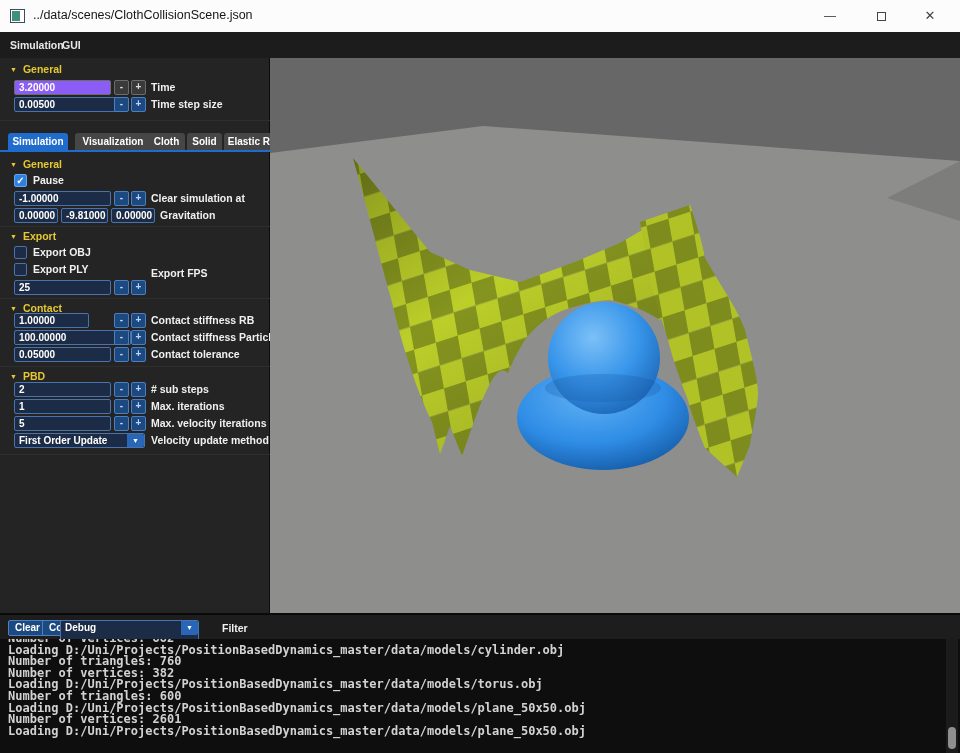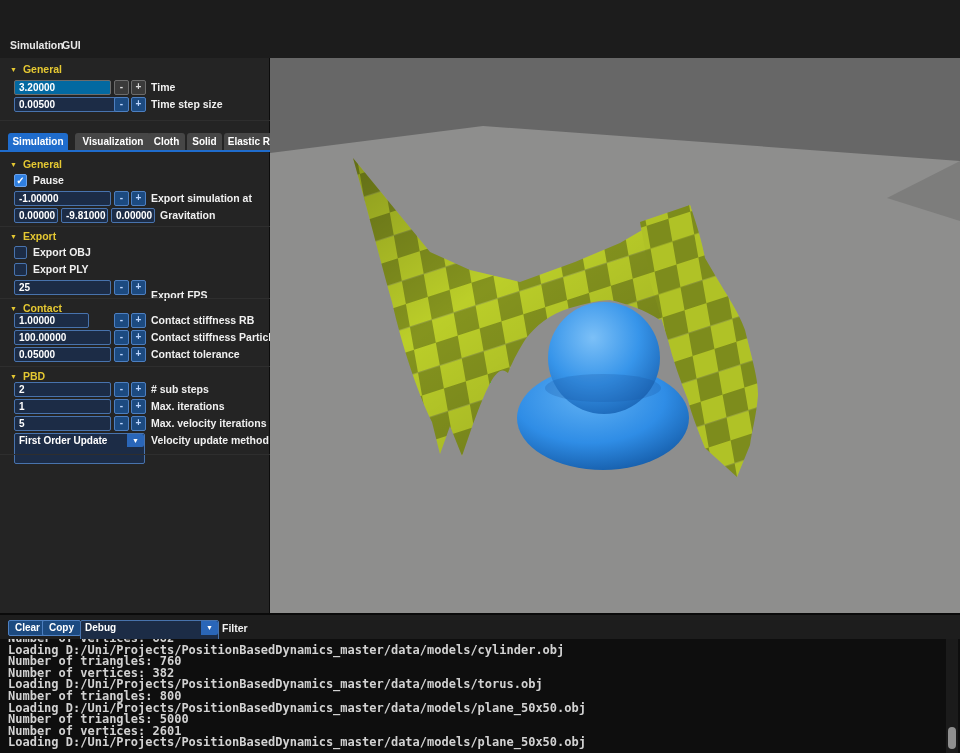--- a/index.html
+++ b/index.html
@@ -21,33 +21,33 @@
   
   #menubar { position:absolute; left:0; top:32px; width:960px; height:26px; background:var(--menubar-bg,#1c1c1c); }
   .menu-item { position:absolute; top:0; height:26px; line-height:26px; color:#e8e8e8; font-size:10.5px; font-weight:700; padding:0 6px; }
 
   
   #panel { position:absolute; left:0; top:58px; width:270px; height:555px; background:var(--panel-bg,#242424); border-right:1px solid #0c0c0c; }
   .sec { position:absolute; left:10px; font-size:10.5px; font-weight:700; color:var(--header-yellow,#e5c832); white-space:nowrap; }
   .sec .tri { display:inline-block; font-size:7px; margin-right:6px; vertical-align:1px; }
   .field { position:absolute; height:15px; background:var(--field-bg,#1c2c46); border:1px solid var(--field-border,#4873ad);
            border-radius:2px; color:#fff; font-size:10px; font-weight:700; line-height:13px; padding:0 4px; white-space:nowrap; overflow:hidden; }
-  .field.gray { background:#0369a1; border-color:#6c6c6c; }
+  .field.gray { background:#8b5cf6; border-color:#6c6c6c; }
   .btn-step { position:absolute; width:15px; height:15px; background:var(--button-bg,#1c4a80); border:1px solid #4d7fc0;
               border-radius:2px; color:#bcd6ff; font-size:10px; font-weight:700; text-align:center; line-height:12px; }
   .row-label { position:absolute; color:#f0f0f0; font-size:10.5px; font-weight:700; line-height:15px; white-space:nowrap; }
   .checkbox { position:absolute; width:13px; height:13px; background:var(--field-bg,#1c2c46); border:1px solid var(--field-border,#4873ad);
               border-radius:2px; }
   .checkbox.checked { background:#2f7fe0; border-color:#6aa2ec; color:#fff; font-size:10px; font-weight:700; text-align:center; line-height:12px; }
   .divider { position:absolute; left:0; width:270px; height:1px; background:#181818; border-bottom:1px solid #2e2e2e; }
   .tab { position:absolute; top:75px; height:17px; background:#464646; color:#fff; font-size:10px; font-weight:700;
          text-align:center; line-height:17px; border-radius:3px 3px 0 0; white-space:nowrap; }
   .tab.active { background:var(--accent-blue,#1f6ccc); }
   #tab-underline { position:absolute; left:0; top:92px; width:270px; height:2px; background:var(--accent-blue,#1f6ccc); }
-  .select { position:absolute; height:31px; background:var(--field-bg,#1c2c46); border:1px solid var(--field-border,#4873ad);
+  .select { position:absolute; height:15px; background:var(--field-bg,#1c2c46); border:1px solid var(--field-border,#4873ad);
             border-radius:2px; color:#fff; font-size:10px; font-weight:700; line-height:13px; padding:0 4px; }
   .select .arrow { position:absolute; right:0; top:0; width:17px; height:13px; background:#2a66b8; border-radius:0 2px 2px 0;
                    color:#fff; font-size:7px; text-align:center; line-height:13px; }
 
   
   #viewport { position:absolute; left:270px; top:58px; width:690px; height:555px; background:var(--viewport-bg,#676767); }
 
   
   #console-header { position:absolute; left:0; top:613px; width:960px; height:26px; background:#1d1d1d; border-top:2px solid #0a0a0a; }
   .con-btn { position:absolute; top:5px; height:16px; background:var(--button-bg,#1c4a80); border:1px solid #4d7fc0; border-radius:2px;
@@ -56,20 +56,29 @@
   #log-inner { position:absolute; left:8px; top:-6px; width:930px; }
   .log-line { font-family:"DejaVu Sans Mono", monospace; font-size:12px; line-height:11.6px; color:#d2d2d2; white-space:nowrap;font-weight:bold; }
   #log-scrollbar { position:absolute; left:946px; top:639px; width:12px; height:114px; background:#1b1b1b; }
   #log-thumb { position:absolute; left:2px; top:88px; width:8px; height:22px; background:#8f8f8f; border-radius:4px; }
 </style>
 </head>
 <body>
 
 <div id="app">
 
+  <div id="titlebar">
+    <div id="app-icon">
+        <span class="ic-inner"></span>
+      </div>
+    <div id="win-title">../data/scenes/ClothCollisionScene.json</div>
+    <div class="win-btn" id="btn-min"><span>—</span></div>
+    <div class="win-btn" id="btn-max"><span id="max-glyph"></span></div>
+    <div class="win-btn" id="btn-close"><span>✕</span></div>
+  </div>
 
   <div id="menubar">
     <div class="menu-item" style="left:4px">Simulation</div>
     <div class="menu-item" style="left:56px">GUI</div>
   </div>
 
   <div id="panel">
 
     <div class="sec" style="top:5px">
       <span class="tri">▼</span><span>General</span>
@@ -95,53 +104,53 @@
 
     <div class="sec" style="top:100px">
       <span class="tri">▼</span><span>General</span>
     </div>
     <div class="checkbox checked" style="left:14px;top:116px"><span>✓</span></div>
     <div class="row-label" style="left:33px;top:115px">Pause</div>
 
     <div class="field" style="left:14px;top:133px;width:97px">-1.00000</div>
     <div class="btn-step" style="left:114px;top:133px">-</div>
     <div class="btn-step" style="left:131px;top:133px">+</div>
-    <div class="row-label" style="left:151px;top:133px">Export simulation at</div>
+    <div class="row-label" style="left:151px;top:133px">Clear simulation at</div>
 
     <div class="field" style="left:14px;top:150px;width:44px">0.00000</div>
     <div class="field" style="left:61px;top:150px;width:47px">-9.81000</div>
     <div class="field" style="left:111px;top:150px;width:44px">0.00000</div>
     <div class="row-label" style="left:160px;top:150px">Gravitation</div>
 
     <div class="divider" style="top:168px"></div>
 
     <div class="sec" style="top:172px">
       <span class="tri">▼</span><span>Export</span>
     </div>
     <div class="checkbox" style="left:14px;top:188px"></div>
     <div class="row-label" style="left:33px;top:187px">Export OBJ</div>
     <div class="checkbox" style="left:14px;top:205px"></div>
     <div class="row-label" style="left:33px;top:204px">Export PLY</div>
 
     <div class="field" style="left:14px;top:222px;width:97px">25</div>
     <div class="btn-step" style="left:114px;top:222px">-</div>
     <div class="btn-step" style="left:131px;top:222px">+</div>
-    <div class="row-label" style="left:151px;top:230px">Export FPS</div>
+    <div class="row-label" style="left:151px;top:208px">Export FPS</div>
 
     <div class="divider" style="top:240px"></div>
 
     <div class="sec" style="top:244px">
       <span class="tri">▼</span><span>Contact</span>
     </div>
     <div class="field" style="left:14px;top:255px;width:75px">1.00000</div>
     <div class="btn-step" style="left:114px;top:255px">-</div>
     <div class="btn-step" style="left:131px;top:255px">+</div>
     <div class="row-label" style="left:151px;top:255px">Contact stiffness RB</div>
 
-    <div class="field" style="left:14px;top:272px;width:97px">100.00000</div>
+    <div class="field" style="left:14px;top:272px;width:117px">100.00000</div>
     <div class="btn-step" style="left:114px;top:272px">-</div>
     <div class="btn-step" style="left:131px;top:272px">+</div>
     <div class="row-label" style="left:151px;top:272px">Contact stiffness Particle-RB</div>
 
     <div class="field" style="left:14px;top:289px;width:97px">0.05000</div>
     <div class="btn-step" style="left:114px;top:289px">-</div>
     <div class="btn-step" style="left:131px;top:289px">+</div>
     <div class="row-label" style="left:151px;top:289px">Contact tolerance</div>
 
     <div class="divider" style="top:308px"></div>
@@ -251,37 +260,36 @@
         L467,419 L435,390
         C428,372 422,358 418,342
         C410,322 403,302 398,282
         C392,262 385,240 380,222 Z" fill="#000" opacity="0.10"></path>
     </svg>
   </div>
 
   <div id="console-header">
     <div class="con-btn" style="left:8px">Clear</div>
     <div class="con-btn" style="left:42px">Copy</div>
-    <div class="select" style="left:80px;top:5px;width:139px;height:28px;line-height:14px">
+    <div class="select" style="left:60px;top:5px;width:139px;height:28px;line-height:14px">
       <span>Debug</span>
       <span class="arrow" style="height:14px;line-height:14px">▼</span>
     </div>
     <div class="row-label" style="left:222px;top:5px;line-height:16px">Filter</div>
   </div>
 
   <div id="log">
     <div id="log-inner">
       <div class="log-line">Number of vertices: 882</div>
       <div class="log-line">Loading D:/Uni/Projects/PositionBasedDynamics_master/data/models/cylinder.obj</div>
       <div class="log-line">Number of triangles: 760</div>
       <div class="log-line">Number of vertices: 382</div>
       <div class="log-line">Loading D:/Uni/Projects/PositionBasedDynamics_master/data/models/torus.obj</div>
-      <div class="log-line">Number of triangles: 800</div>
+      <div class="log-line">Number of triangles: 600</div>
       <div class="log-line">Loading D:/Uni/Projects/PositionBasedDynamics_master/data/models/plane_50x50.obj</div>
-      <div class="log-line">Number of triangles: 5000</div>
       <div class="log-line">Number of vertices: 2601</div>
       <div class="log-line">Loading D:/Uni/Projects/PositionBasedDynamics_master/data/models/plane_50x50.obj</div>
     </div>
   </div>
   <div id="log-scrollbar">
     <div id="log-thumb"></div>
   </div>
 
 </div>
 

